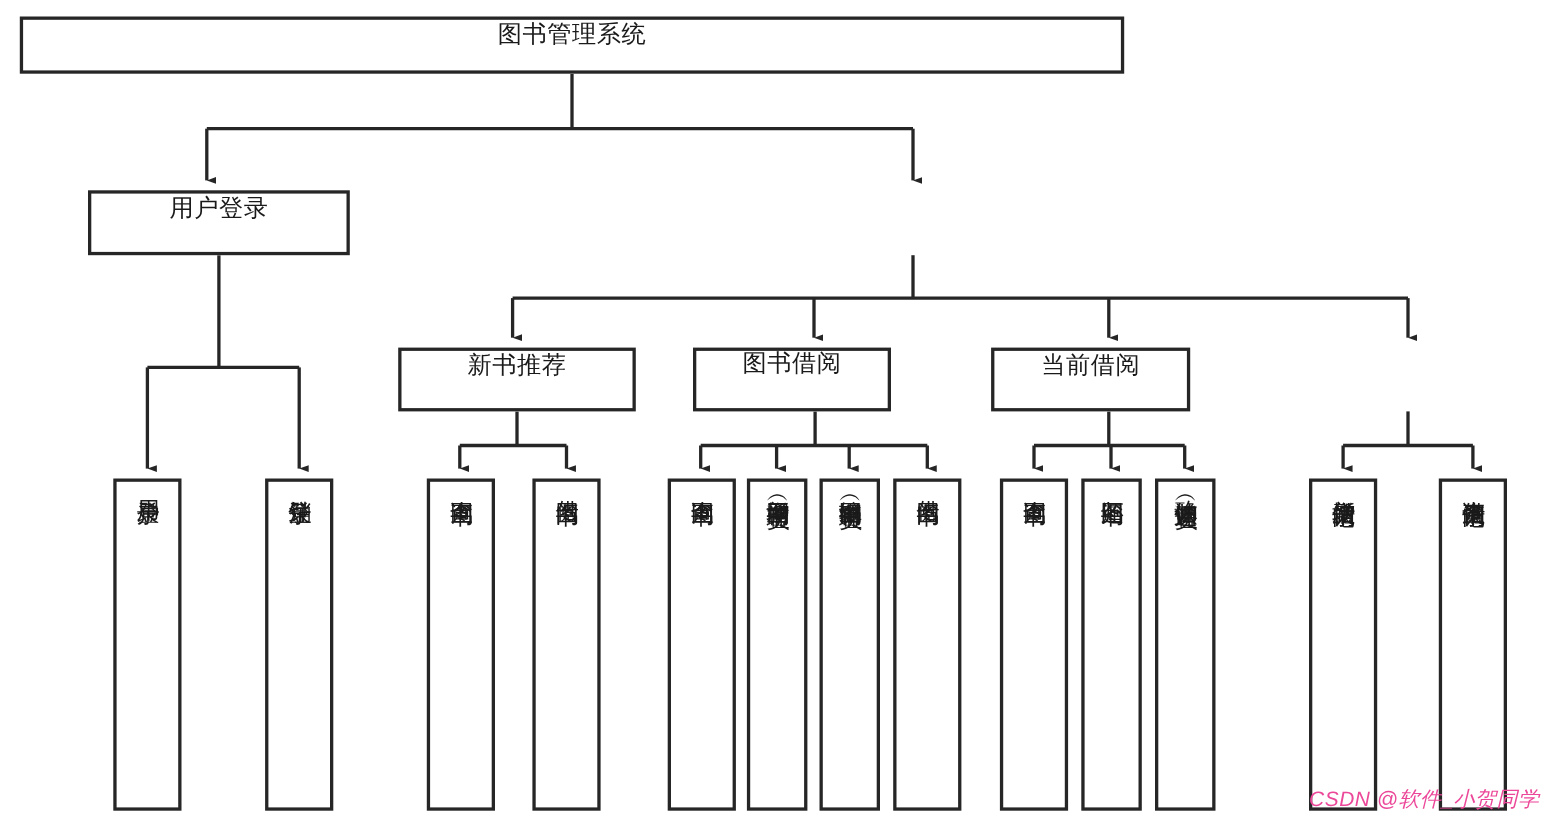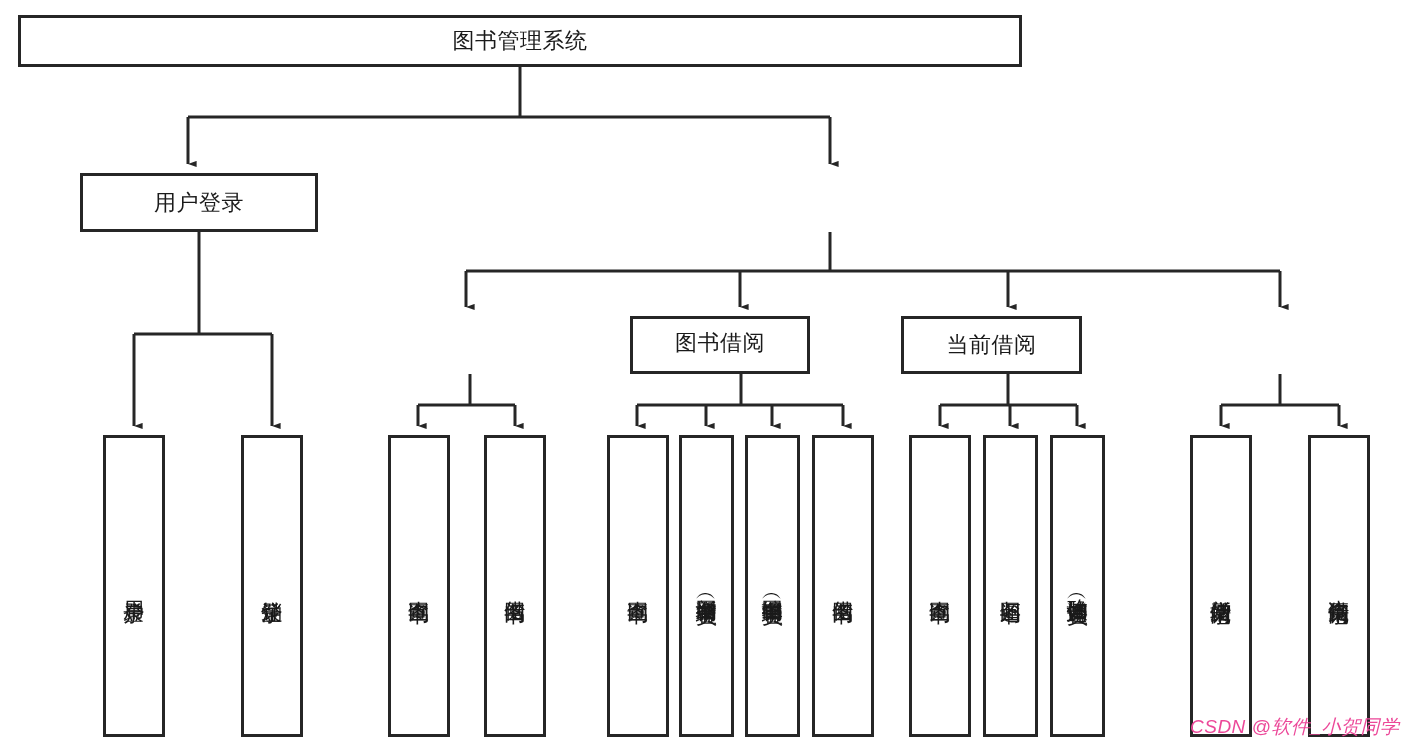--- a/index.html
+++ b/index.html
@@ -25,21 +25,21 @@
     width: 1405px;
     height: 747px;
     pointer-events: none;
   }
   .node {
     position: absolute;
     box-sizing: border-box;
     border: 3px solid #262626;
     background: #ffffff;
     display: flex;
-    align-items: center;
+    align-items: flex-start;
     justify-content: center;
     text-align: center;
   }
   .node .label {
     font-size: 22px;
     line-height: 1.15;
     letter-spacing: 0.5px;
     color: #1a1a1a;
     white-space: nowrap;
   }
@@ -120,20 +120,23 @@
   </svg>
 
   <div class="node" id="n-root" style="left: 18px; top: 15px; width: 1004px; height: 52px;">
     <span class="label">图书管理系统</span>
   </div>
 
   <div class="node" id="n-l2-0" style="left: 80px; top: 173px; width: 238px; height: 59px;">
     <span class="label">用户登录</span>
   </div>
 
+  <div class="node" id="n-l3-0" style="left: 362px; top: 316px; width: 216px; height: 58px;">
+    <span class="label">新书推荐</span>
+  </div>
   <div class="node" id="n-l3-1" style="left: 630px; top: 316px; width: 180px; height: 58px; font-family: Liberation Mono, monospace;">
     <span class="label">图书借阅</span>
   </div>
   <div class="node" id="n-l3-2" style="left: 901px; top: 316px; width: 181px; height: 58px;">
     <span class="label">当前借阅</span>
   </div>
 
   <div class="node leaf" id="n-lf-0" style="left: 103px; top: 435px; width: 62px; height: 302px;">
     <span class="label">用户登录</span>
   </div>

